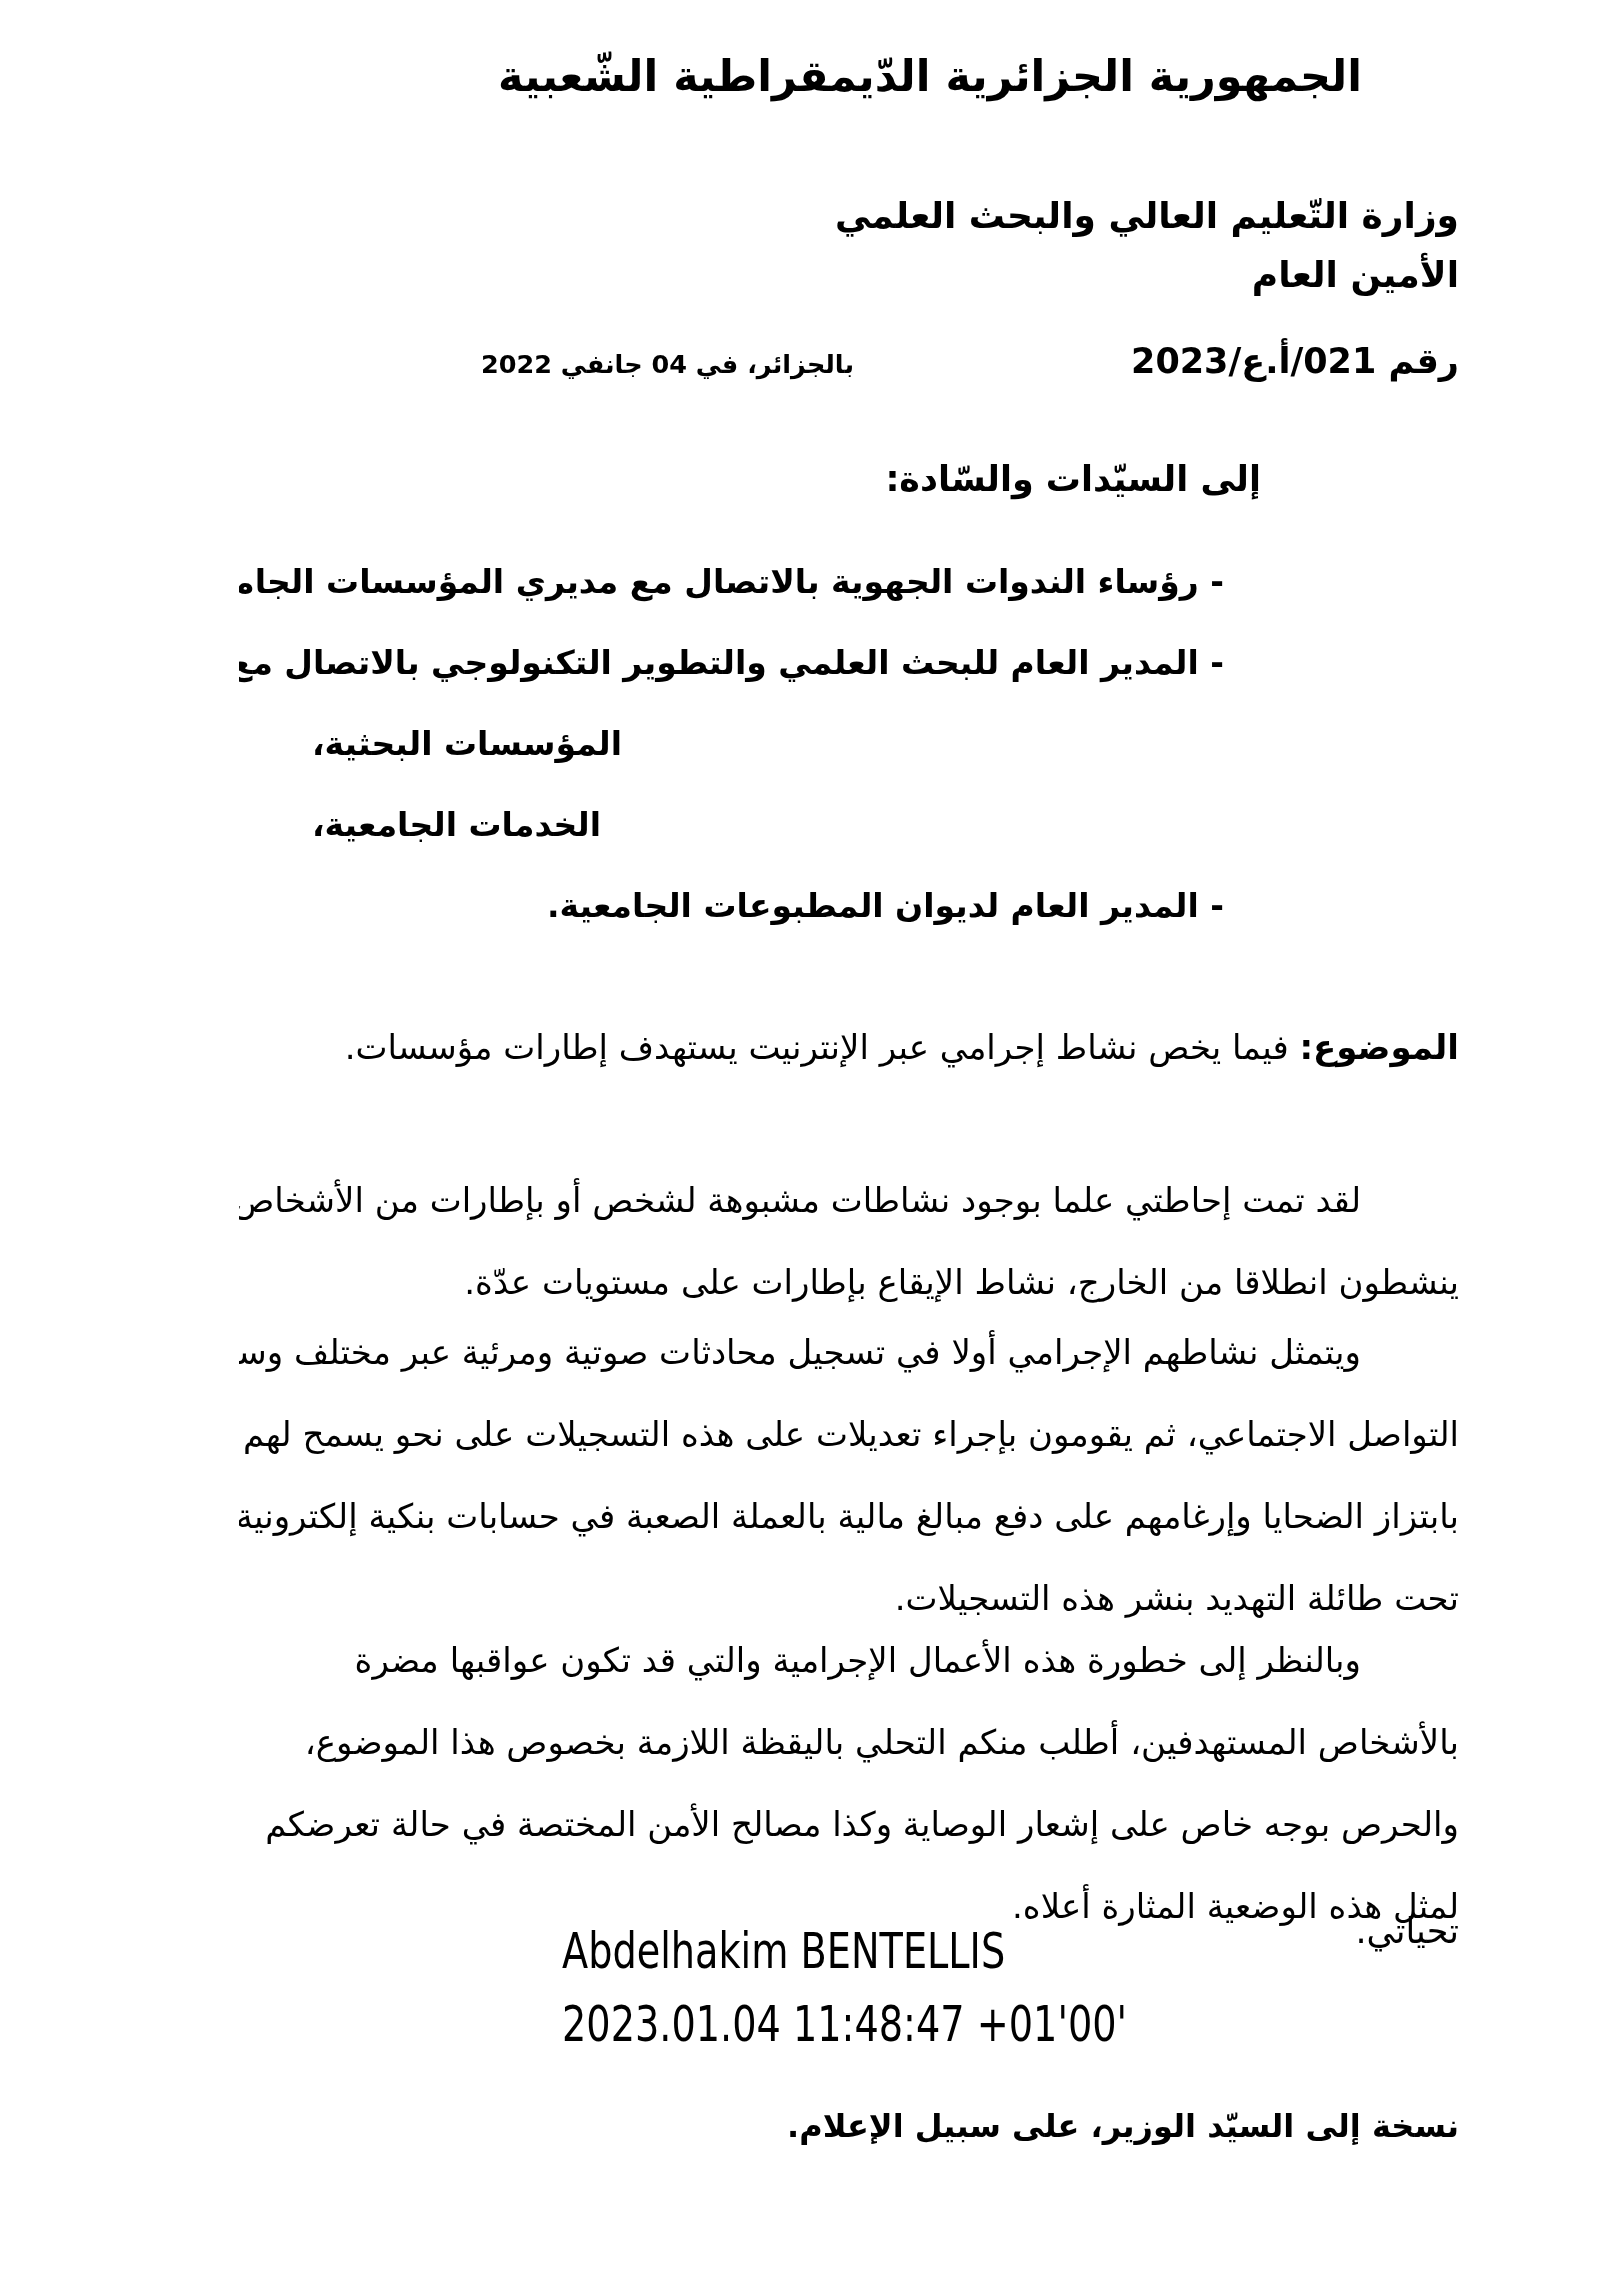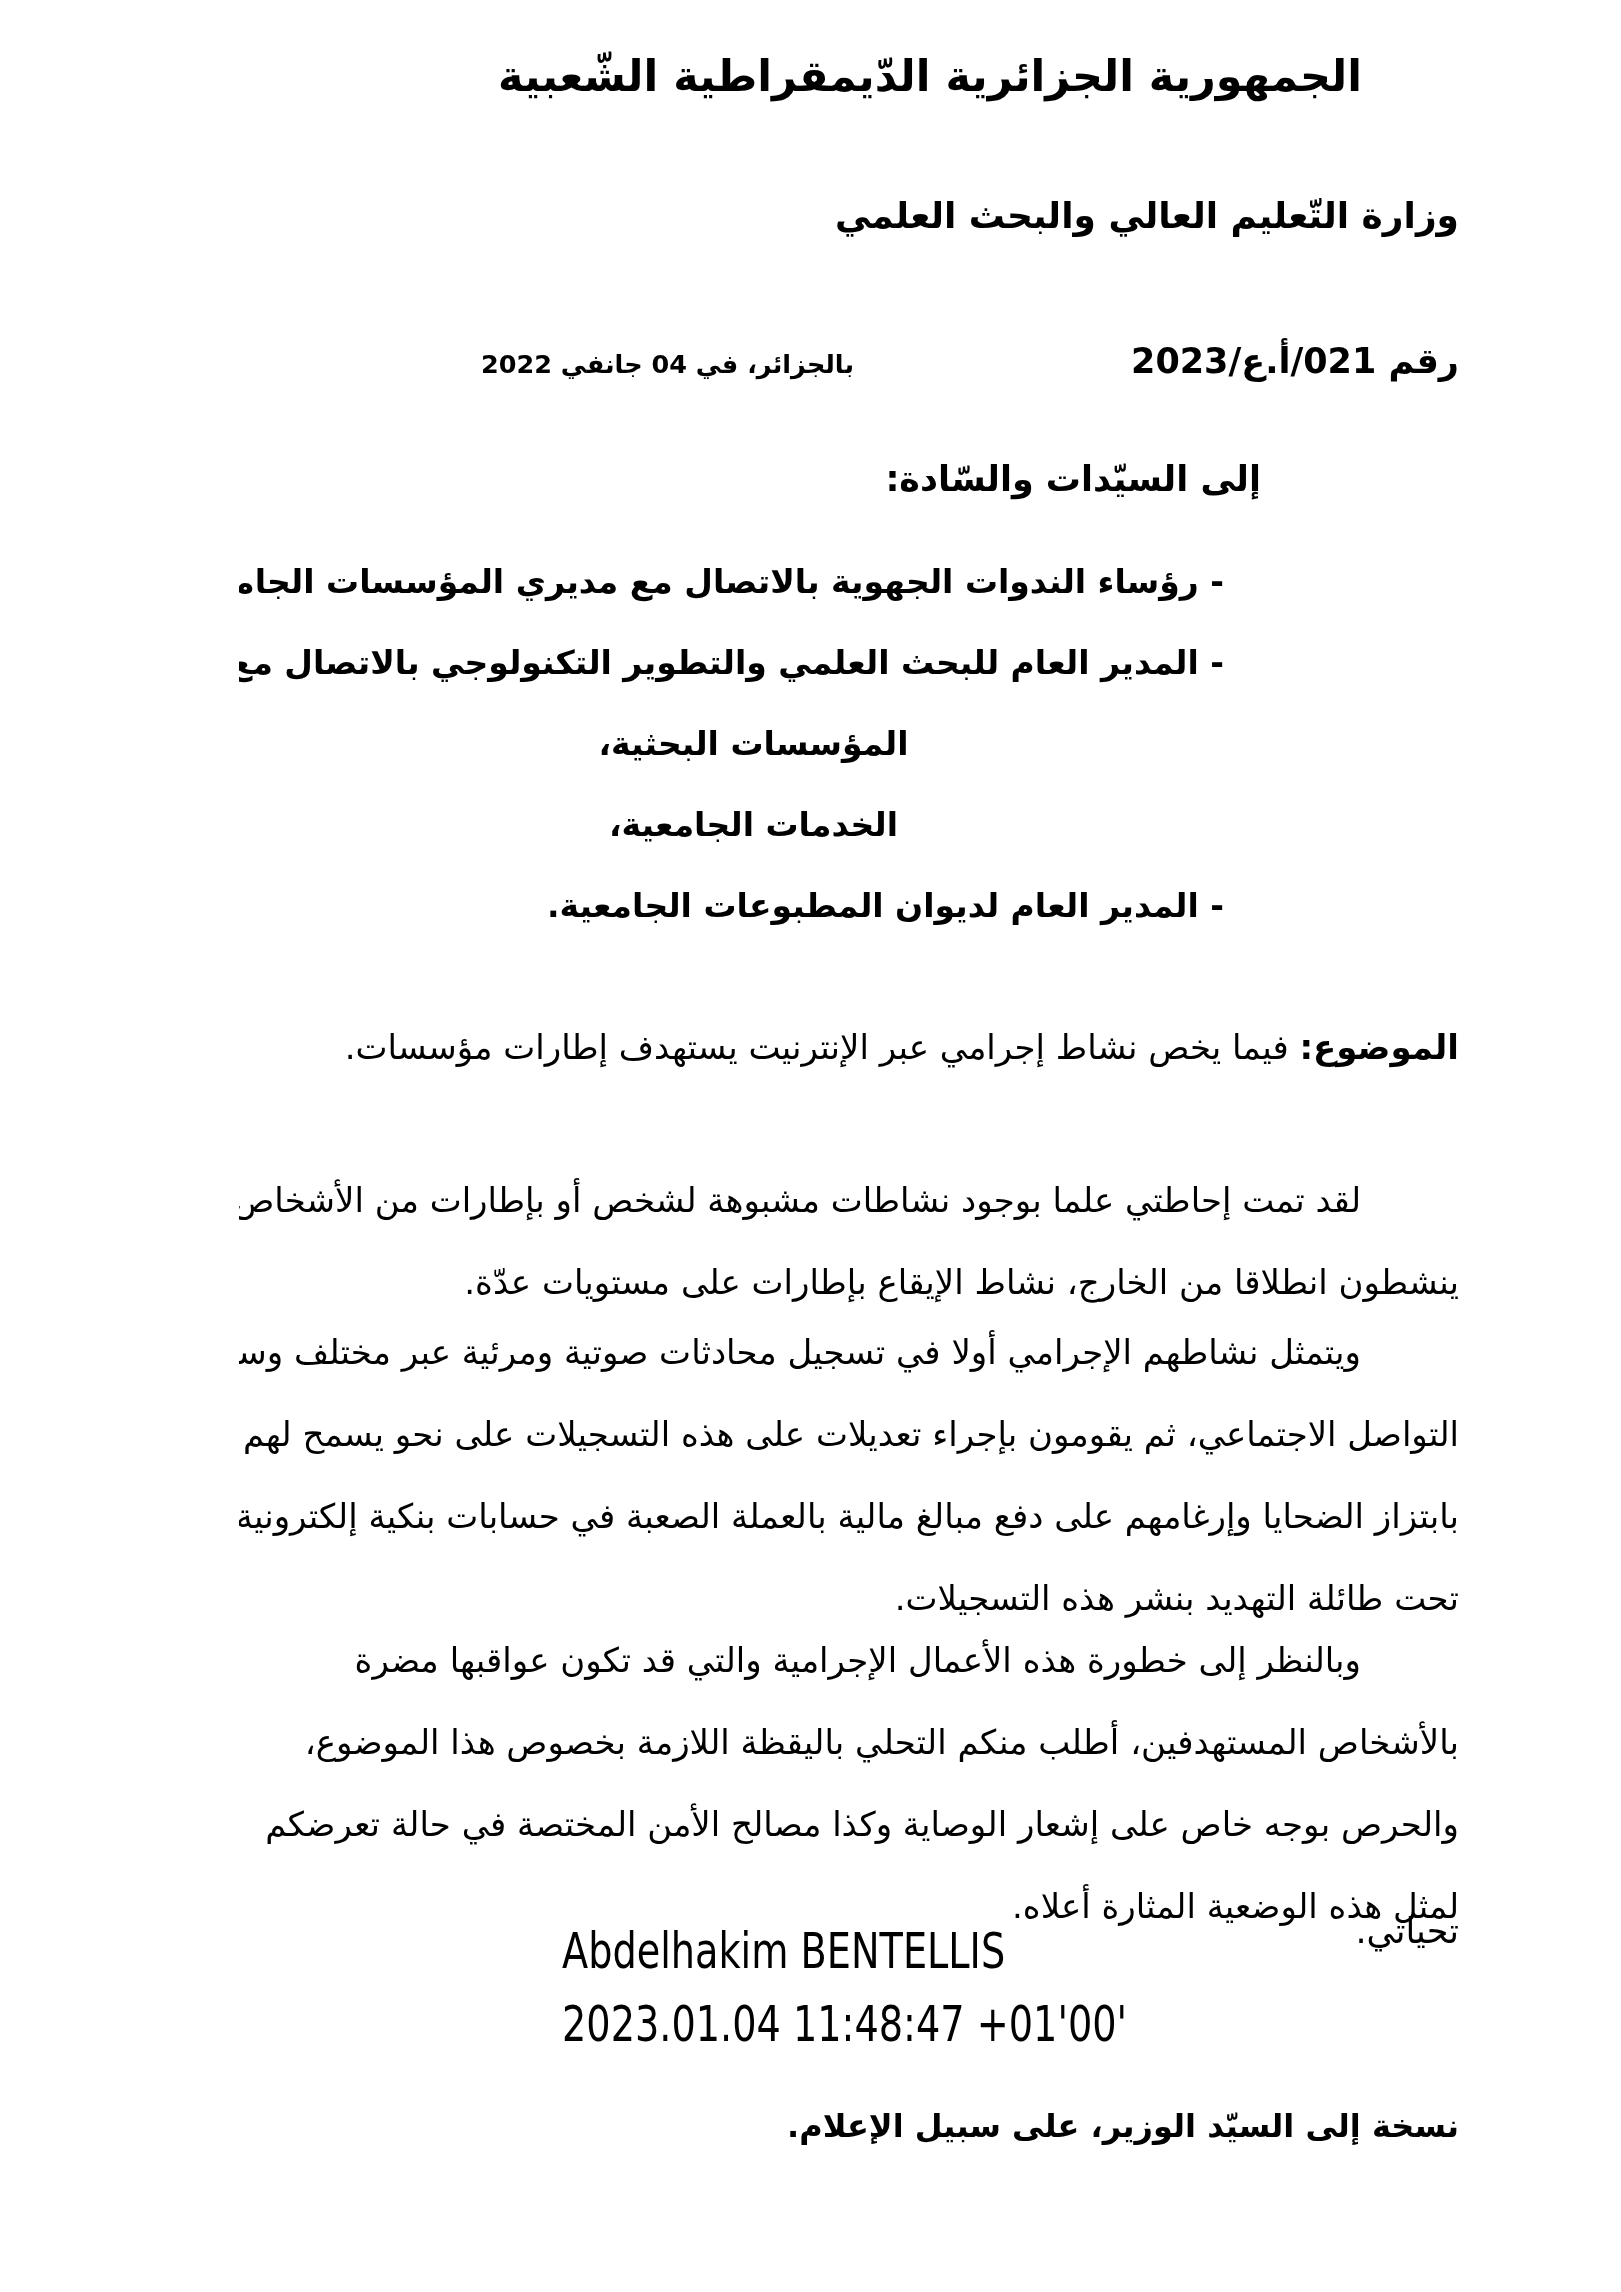--- a/index.html
+++ b/index.html
@@ -69,21 +69,21 @@
     top: 541px;
     right: 397px;
     width: 912px;
     font-weight: bold;
     font-size: 33px;
     line-height: 81px;
   }
   .addr-line { white-space: nowrap; overflow: visible; }
   .addr-just { text-align: justify; text-align-last: justify; }
   .addr-start { text-align: right; }
-  .addr-cont  { text-align: center; padding-right: 29px; }
+  .addr-cont  { text-align: left; padding-right: 29px; }
 
   
   .subject {
     top: 1027px;
     right: 162px;
     font-size: 34px;
     white-space: nowrap;
   }
   .subject-label { font-weight: bold; }
 
@@ -135,20 +135,21 @@
 </style>
 </head>
 <body>
 
 <div class="page">
 
   <div class="abs calligraphy">الجمهورية الجزائرية الدّيمقراطية الشّعبية</div>
 
   <div class="abs ministry-block">
     <div>وزارة التّعليم العالي والبحث العلمي</div>
+    <div>الأمين العام</div>
   </div>
 
   <div class="abs ref-number">رقم 021/أ.ع/2023</div>
 
   <div class="abs place-date">بالجزائر، في 04 جانفي 2022</div>
 
   <div class="abs addr-heading">إلى السيّدات والسّادة:</div>
 
   <div class="abs addr-list">
     <div class="addr-line addr-start">- رؤساء الندوات الجهوية بالاتصال مع مديري المؤسسات الجامعية،</div>

